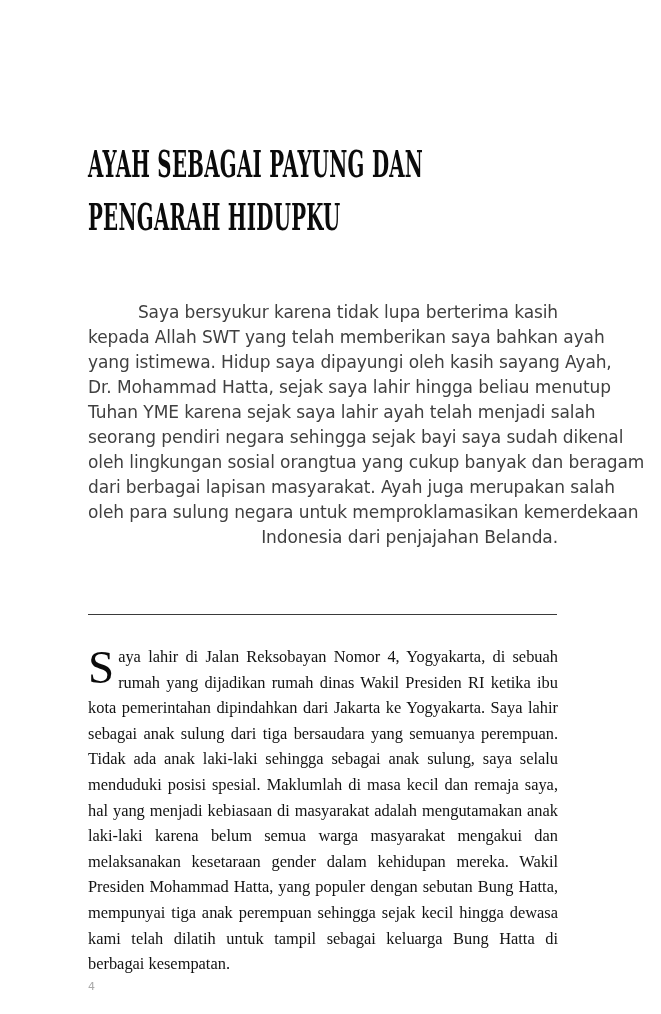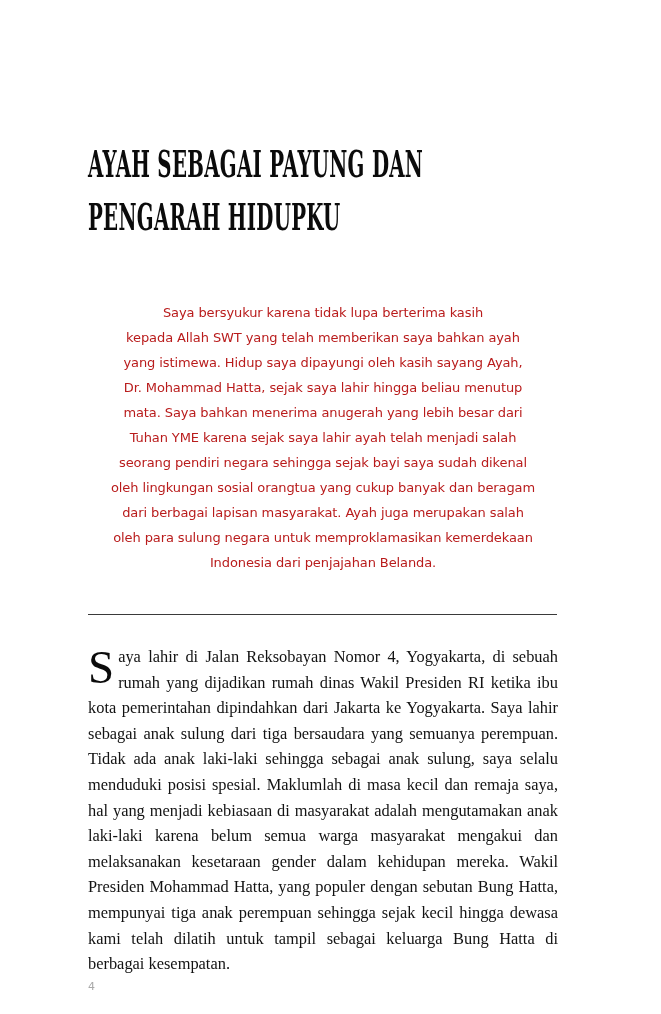--- a/index.html
+++ b/index.html
@@ -47,24 +47,24 @@
     width: 960px;
   }
 
   
   .intro {
     position: absolute;
     left: 88px;
     top: 268px;
     width: 470px;
     font-family: "DejaVu Sans", "Liberation Sans", sans-serif;
-    font-size: 13px;
+    font-size: 17px;
     line-height: 25px;
-    color: #b91c1c;
-    text-align: center;
+    color: #404040;
+    text-align: right;
     letter-spacing: -0.1px;
   }
   .intro .iline { display: block; white-space: nowrap; }
 
   
   .divider {
     position: absolute;
     left: 88px;
     top: 574px;
     width: 469px;
@@ -117,21 +117,20 @@
   <h1 class="chapter-title">
     <span class="tline">AYAH SEBAGAI PAYUNG DAN</span>
     <span class="tline">PENGARAH HIDUPKU</span>
   </h1>
 
   <div class="intro">
     <span class="iline">Saya bersyukur karena tidak lupa berterima kasih</span>
     <span class="iline">kepada Allah SWT yang telah memberikan saya bahkan ayah</span>
     <span class="iline">yang istimewa. Hidup saya dipayungi oleh kasih sayang Ayah,</span>
     <span class="iline">Dr. Mohammad Hatta, sejak saya lahir hingga beliau menutup</span>
-    <span class="iline">mata. Saya bahkan menerima anugerah yang lebih besar dari</span>
     <span class="iline">Tuhan YME karena sejak saya lahir ayah telah menjadi salah</span>
     <span class="iline">seorang pendiri negara sehingga sejak bayi saya sudah dikenal</span>
     <span class="iline">oleh lingkungan sosial orangtua yang cukup banyak dan beragam</span>
     <span class="iline">dari berbagai lapisan masyarakat. Ayah juga merupakan salah</span>
     <span class="iline">oleh para sulung negara untuk memproklamasikan kemerdekaan</span>
     <span class="iline">Indonesia dari penjajahan Belanda.</span>
   </div>
 
   <hr class="divider">
 

